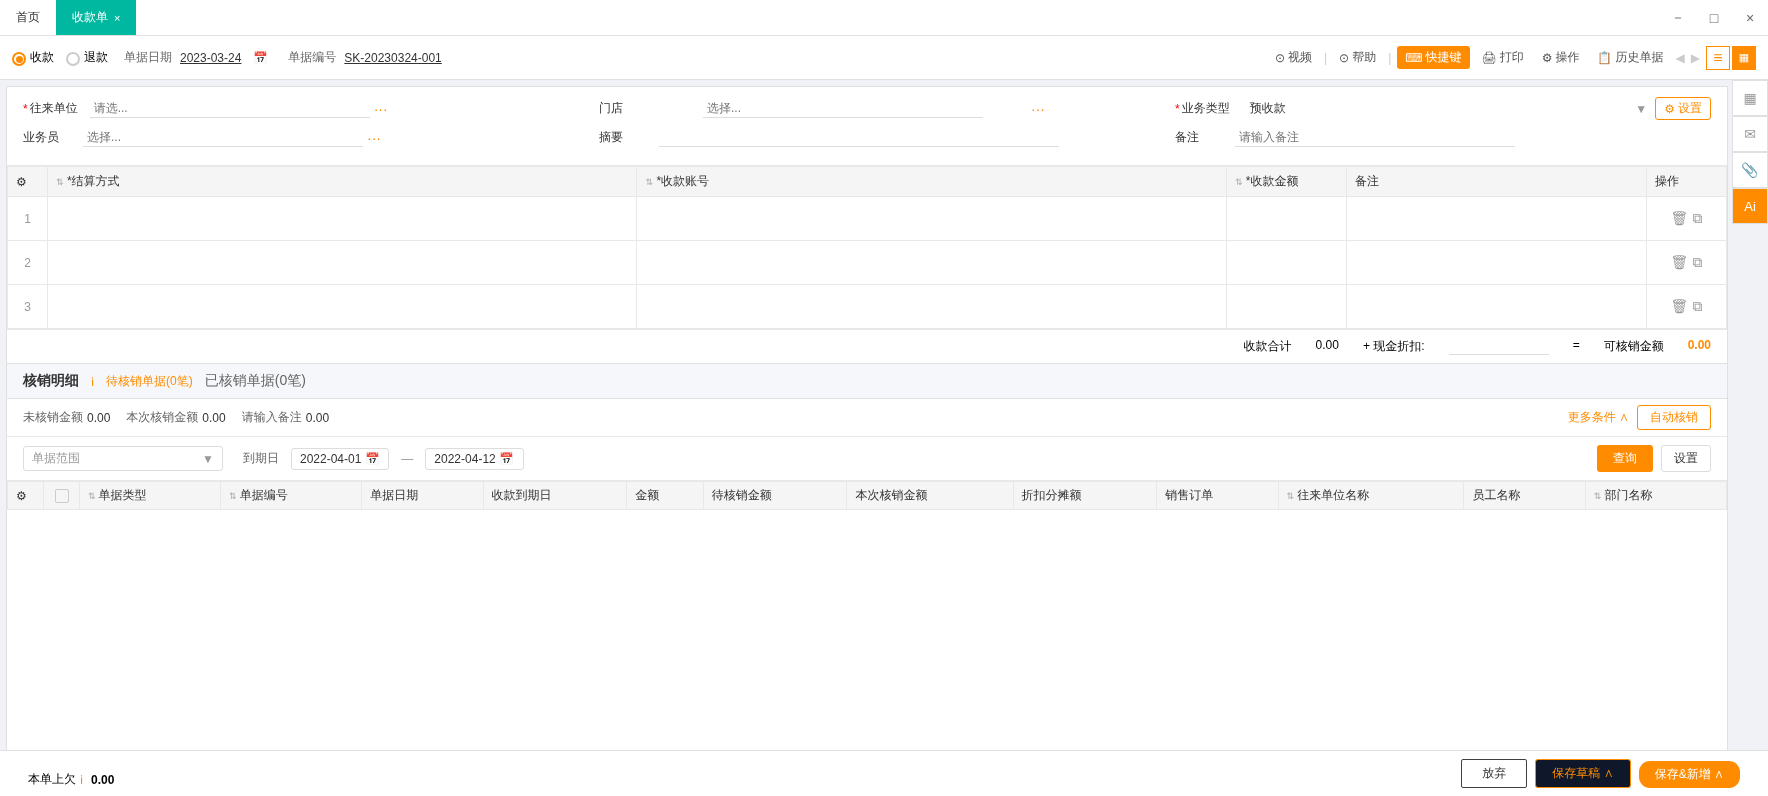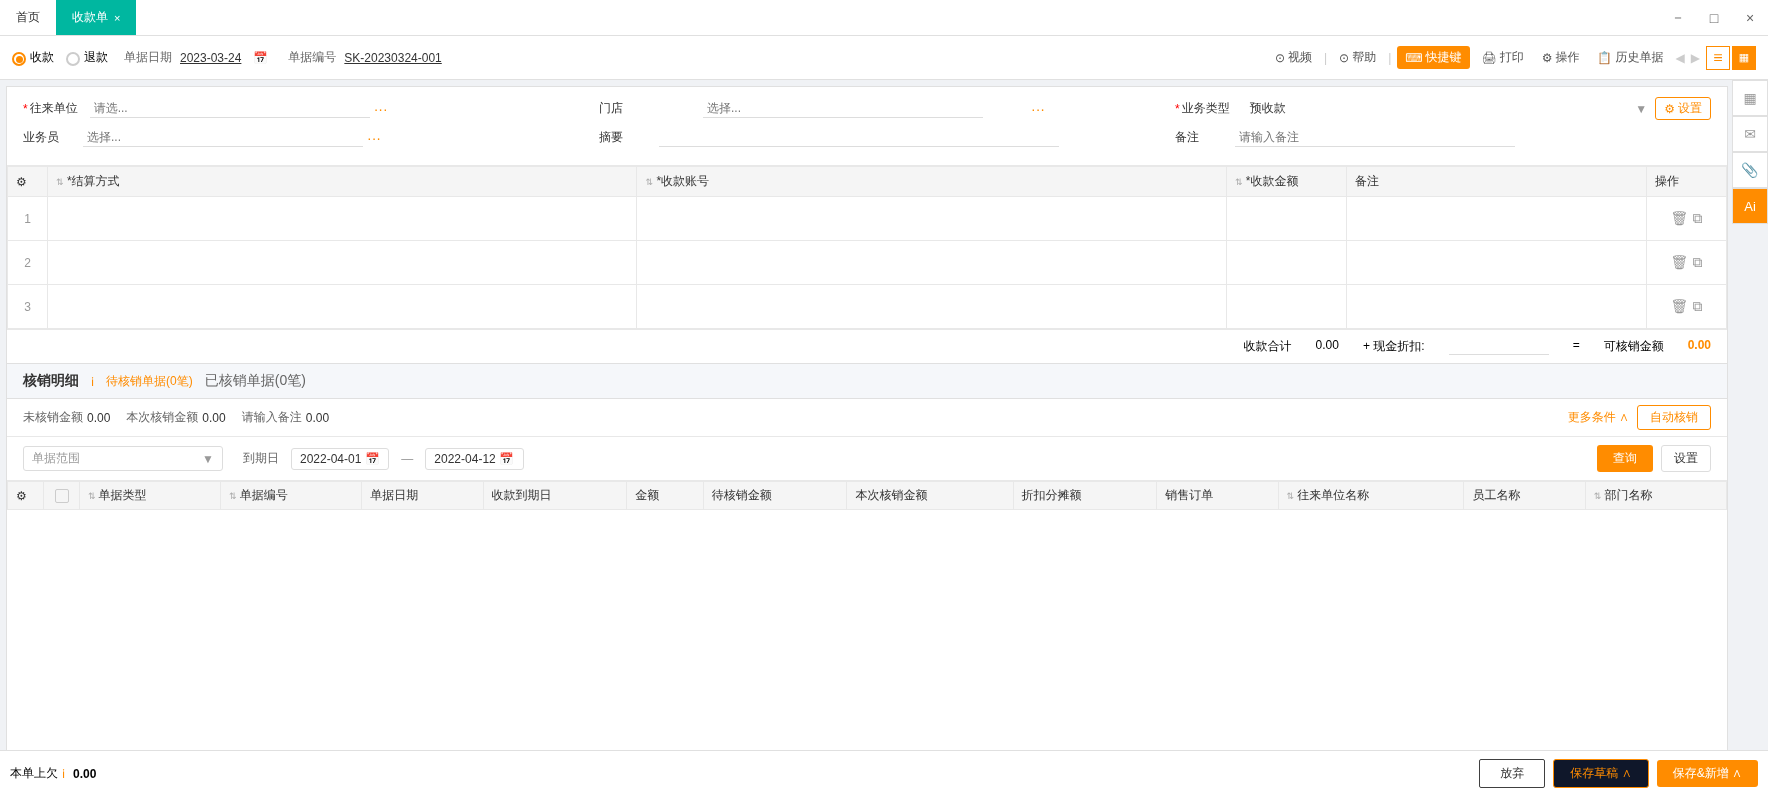--- a/index.html
+++ b/index.html
@@ -136,35 +136,35 @@
     .bottom-table { width: 100%; border-collapse: collapse; }
     .bottom-table th {
       background: #f5f5f5; border: 1px solid #e8e8e8; padding: 5px 8px;
       text-align: left; font-weight: 500; color: #333; white-space: nowrap; font-size: 11px;
     }
     .sort-icon { color: #aaa; font-size: 9px; }
 
     
     .bottom-action-bar {
       position: fixed; bottom: 0; left: 0; right: 0;
-      display: flex; align-items: center; padding: 8px 10px;
+      display: flex; align-items: flex-end; padding: 8px 28px;
       background: #fff; border-top: 1px solid #e0e0e0; gap: 8px;
     }
     .bottom-info { display: flex; align-items: center; gap: 4px; }
     .btn-discard {
       background: #fff; border: 1px solid #404040; color: #333; padding: 5px 20px;
       border-radius: 2px; cursor: pointer; margin-left: auto;
     }
     .btn-draft {
       background: #0f172a; border: 1px solid #ff8c00; color: #ff8c00; padding: 5px 16px;
       border-radius: 3px; cursor: pointer; display: flex; align-items: center; gap: 4px;
     }
     .btn-save-new {
       background: #ff8c00; border: none; color: #fff; padding: 5px 16px;
-      border-radius: 3px; cursor: pointer; display: flex; align-items: center; gap: 4px;
+      border-radius: 11px; cursor: pointer; display: flex; align-items: center; gap: 4px;
     }
 
     
     .right-sidebar {
       position: fixed; right: 0; top: 80px;
       display: flex; flex-direction: column; gap: 0;
     }
     .sidebar-icon {
       width: 36px; height: 36px; background: #fff; border: 1px solid #e0e0e0;
       display: flex; align-items: center; justify-content: center;

